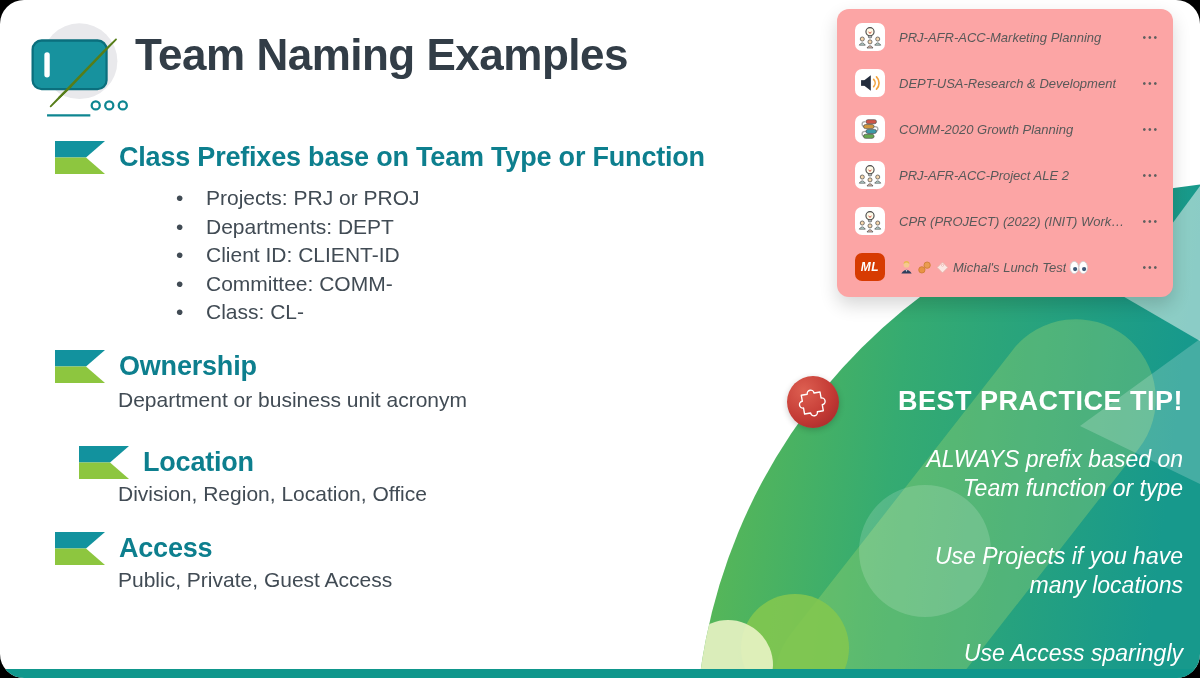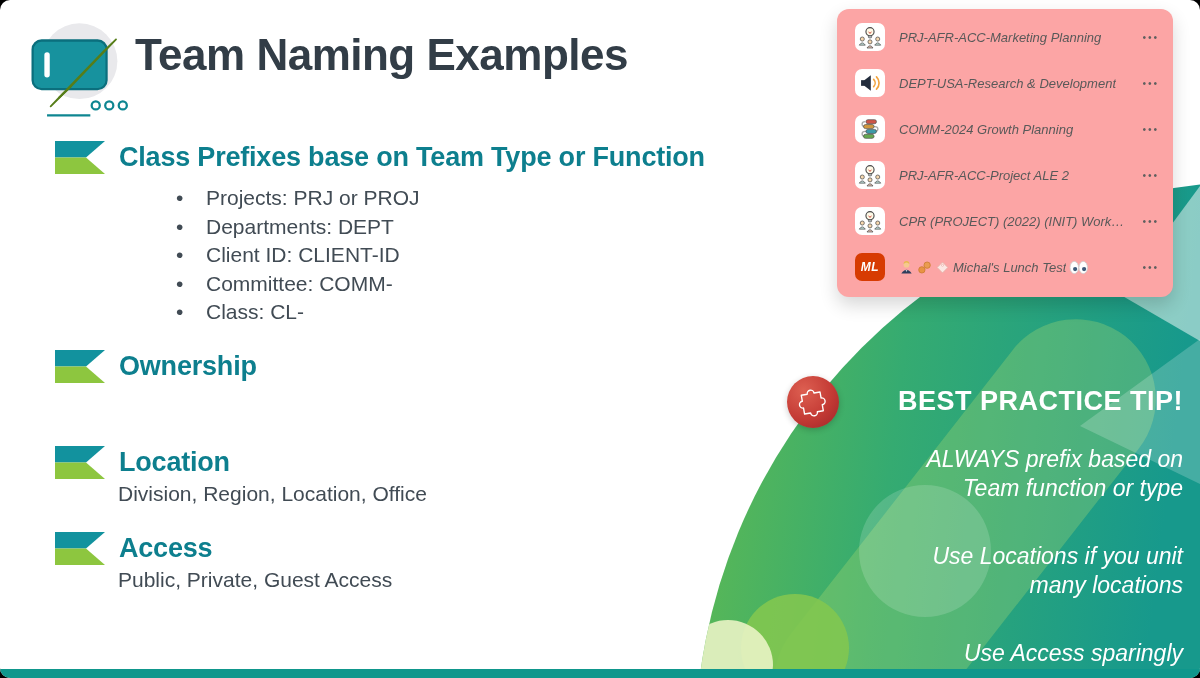--- a/index.html
+++ b/index.html
@@ -1,27 +1,27 @@
 <!DOCTYPE html>
 <html><head>
 <meta charset="utf-8">
 <style>
   html,body{margin:0;padding:0;background:#000;}
   body{font-family:"Liberation Sans","DejaVu Sans",sans-serif;}
-  .slide{position:relative;width:1200px;height:678px;background:#ffffff;border-radius:10px;overflow:hidden;}
+  .slide{position:relative;width:1200px;height:678px;background:#ffffff;border-radius:24px;overflow:hidden;}
 
   
   .header-icon{position:absolute;left:20px;top:12px;width:110px;height:112px;}
   .page-title{position:absolute;left:135px;top:30px;font-size:44px;font-weight:800;color:#323d47;letter-spacing:-0.5px;}
 
   
   .section-head{position:absolute;left:55px;display:flex;align-items:center;gap:14px;}
   .section-head .flag{flex:0 0 auto;display:block;}
   .section-head h2{margin:0;font-size:27px;font-weight:800;color:#0d7f8e;letter-spacing:-0.2px;white-space:nowrap;}
-  .sec1{top:141px;} .sec2{top:350px;} .sec3{top:446px;} .sec4{top:532px;}
+  .sec1{top:141px;} .sec2{top:350px;} .sec3{top:446px;margin-left:24px;} .sec4{top:532px;}
 
   .bullet-list{position:absolute;left:176px;top:184px;margin:0;padding:0;}
   .bullet-list li{list-style:none;font-size:21px;line-height:28.6px;color:#414b54;}
   .bullet-list li::before{content:"\2022";display:inline-block;width:30px;color:#414b54;}
 
   .section-body{position:absolute;left:118px;font-size:21px;color:#414b54;white-space:nowrap;}
   .body1{top:388px;} .body2{top:482px;} .body3{top:568px;}
 
   
   .teams-panel{position:absolute;left:837px;top:9px;width:336px;height:288px;background:#fca5a5;
@@ -105,20 +105,21 @@
     <li>Class: CL-</li>
   </ul>
 
   <div class="section-head sec2">
     <svg class="flag" width="50" height="33" viewBox="0 0 50 33">
       <polygon points="0,0 50,0 31,16.5 0,16.5" fill="#12929e"></polygon>
       <polygon points="0,16.5 31,16.5 50,33 0,33" fill="#8dc63f"></polygon>
     </svg>
     <h2>Ownership</h2>
   </div>
+  <div class="section-body body1">Department or business unit acronym</div>
 
   <div class="section-head sec3">
     <svg class="flag" width="50" height="33" viewBox="0 0 50 33">
       <polygon points="0,0 50,0 31,16.5 0,16.5" fill="#12929e"></polygon>
       <polygon points="0,16.5 31,16.5 50,33 0,33" fill="#8dc63f"></polygon>
     </svg>
     <h2>Location</h2>
   </div>
   <div class="section-body body2">Division, Region, Location, Office</div>
 
@@ -172,21 +173,21 @@
       <div class="tile">
         <svg viewBox="0 0 32 32">
           <path d="M10 7 c-5 0 -5 6 0 6 h12 c5 0 5 6 0 6 h-12 c-5 0 -5 6 0 6 h10" fill="none" stroke="#a9a9a9" stroke-width="1.6"></path>
           <rect x="11" y="4.5" width="13" height="5" rx="2.5" fill="#cd5447" stroke="#4a4a4a" stroke-width="0.8"></rect>
           <rect x="8" y="10.5" width="13" height="5" rx="2.5" fill="#d0973f" stroke="#4a4a4a" stroke-width="0.8"></rect>
           <rect x="11" y="16.5" width="13" height="5" rx="2.5" fill="#3d9aa8" stroke="#4a4a4a" stroke-width="0.8"></rect>
           <rect x="8" y="22.5" width="13" height="5" rx="2.5" fill="#66a84f" stroke="#4a4a4a" stroke-width="0.8"></rect>
         </svg>
       </div>
       <div class="team-label">
-          <span class="txt">COMM-2024 Growth Planning</span>
+          <span class="txt">COMM-2020 Growth Planning</span>
         </div>
       <span class="row-menu">•••</span>
     </div>
 
     <div class="team-row">
       <div class="tile">
         <svg viewBox="0 0 32 32">
           <circle cx="16" cy="9.5" r="5" fill="#fffbe8" stroke="#4a4a4a" stroke-width="1.4"></circle>
           <path d="M14.3 9.5 l1.7 2.2 1.7-2.2" fill="none" stroke="#cf4a41" stroke-width="1.2"></path>
           <rect x="14" y="14.5" width="4" height="2.6" rx="1" fill="#b8c0c4" stroke="#4a4a4a" stroke-width="0.8"></rect>
@@ -266,20 +267,20 @@
 
   <div class="tip-badge">
     <svg viewBox="0 0 44 44">
       <path d="M10 12 h7 a4 4 0 0 1 8 0 h7 v7 a4 4 0 0 1 0 8 v7 h-7 a4 4 0 0 1 -8 0 h-7 v-7 a4 4 0 0 1 0 -8 z" fill="none" stroke="#ffffff" stroke-width="1.6" stroke-linejoin="round"></path>
     </svg>
   </div>
   <div class="tip-panel">
     <h2>BEST PRACTICE TIP!</h2>
     <p>ALWAYS prefix based on
 Team function or type</p>
-    <p>Use Locations if you unit
+    <p>Use Projects if you have
 many locations</p>
     <p>Use Access sparingly</p>
   </div>
 
   <div class="bottom-bar"></div>
 
 </div>
 
 </body></html>

